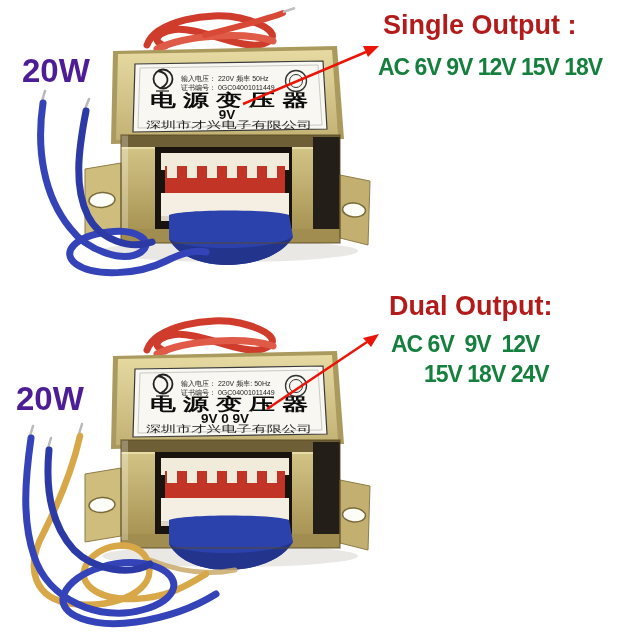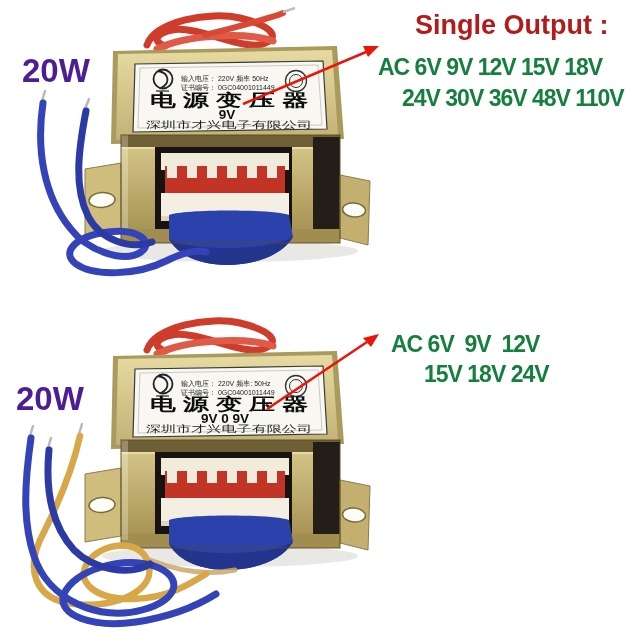--- a/index.html
+++ b/index.html
@@ -146,20 +146,20 @@
       </g>
     </g>
 
     <g>
       <line x1="267" y1="409" x2="367" y2="342" stroke="#ea1408" stroke-width="2.5"></line>
       <polygon points="379,334 371,347 363,338" fill="#ea1408"></polygon>
     </g>
   </svg>
 
   <div class="overlay wattage" style="left:22px;top:54px;">20W</div>
-  <div class="overlay heading" style="left:383px;top:12px;margin-left:32px;">Single Output :</div>
+  <div class="overlay heading" style="left:383px;top:12px;">Single Output :</div>
   <div class="overlay vlist" style="left:378px;top:56px;">AC 6V 9V 12V 15V 18V</div>
-  <div class="overlay vlist" style="left:402px;top:87px;">24V 30V 36V 48V 110V</div>
 
   <div class="overlay wattage" style="left:16px;top:382px;">20W</div>
+  <div class="overlay heading" style="left:389px;top:293px;">Dual Output:</div>
   <div class="overlay vlist" style="left:391px;top:333px;">AC 6V  9V  12V</div>
   <div class="overlay vlist" style="left:424px;top:363px;">15V 18V 24V</div>
 </div>
 
 </body></html>

